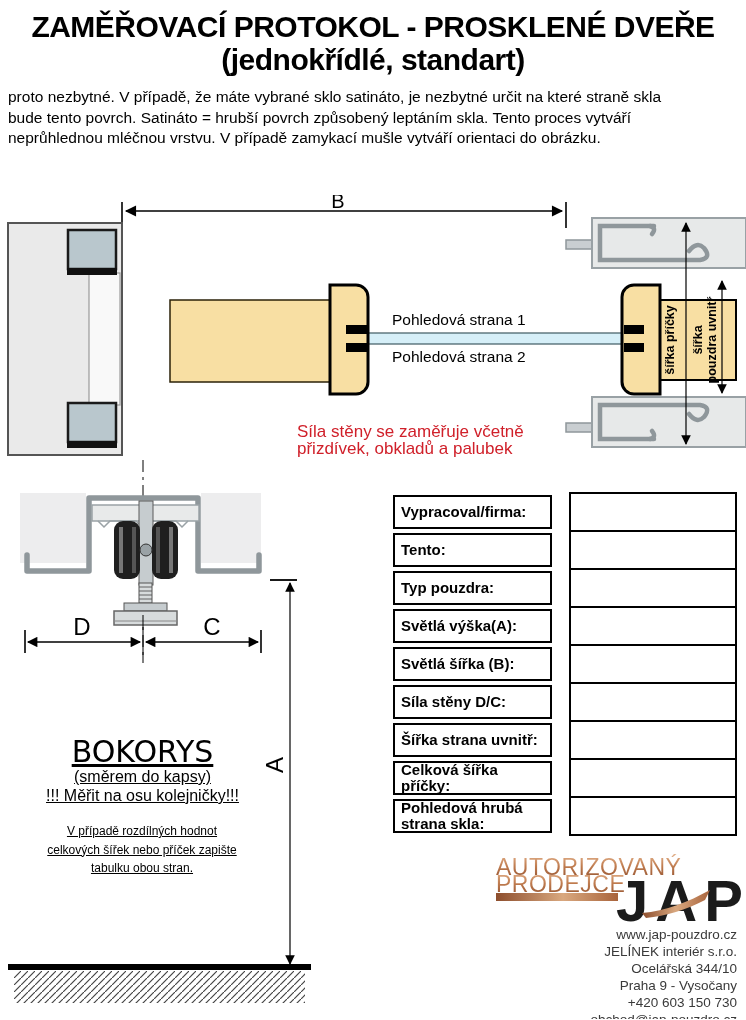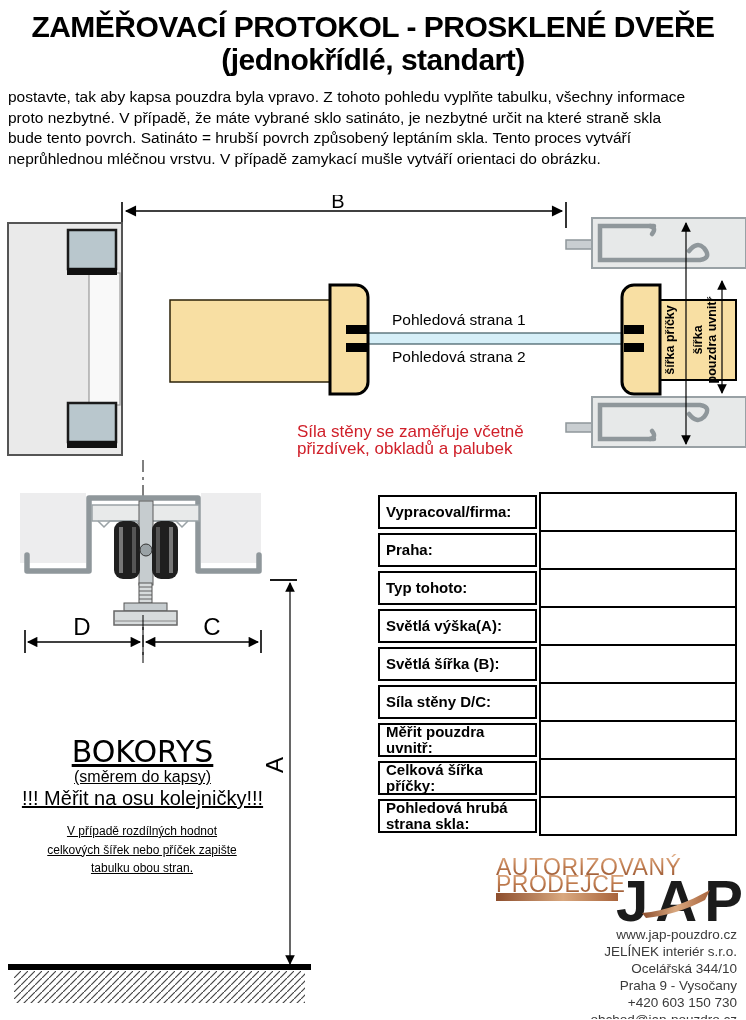--- a/index.html
+++ b/index.html
@@ -15,27 +15,27 @@
   .intro div { white-space:nowrap; }
 
   svg { position:absolute; left:0; }
   svg.plan { top:195px; }
   svg.boko { top:460px; }
   .svg-label { font-family:"Liberation Sans", sans-serif; }
 
   .bok-text { position:absolute; text-align:center;text-decoration:underline; }
   .bok-title { left:10px; top:734px; width:265px; font-family:"DejaVu Sans", sans-serif; font-size:30px; }
   .bok-sub   { left:10px; top:768px; width:265px; font-size:16px; }
-  .bok-warn  { left:10px; top:787px; width:265px; font-size:20px; }
+  .bok-warn  { left:10px; top:787px; width:265px; font-size:16px; }
   .bok-note  { left:2px;  top:822px; width:280px; font-size:12px; line-height:18.5px; }
 
   .form-table { position:absolute; left:378px; top:492px; width:359px; }
   .frow { display:flex; height:40px; margin-top:-2px; }
   .frow:first-child { margin-top:0; }
-  .flabel { box-sizing:border-box; width:159px; margin:3px 0; border:2px solid #000;
+  .flabel { box-sizing:border-box; width:159px; margin:3px 15px; border:2px solid #000;
     background:#fff; display:flex; align-items:center; padding:0 2px 0 6px;
     font-weight:bold; font-size:15px; line-height:16px; }
   .fvalue { box-sizing:border-box; flex:1; margin-left:2px; border:2px solid #000;
     background:#fff; position:relative; z-index:0; }
 
   .copper { color:#b0693f; }
   @supports (-webkit-background-clip: text) {
     .copper { background:linear-gradient(180deg,#e3b28c 0%,#c07c4f 45%,#8d4e2d 100%);
       -webkit-background-clip:text; background-clip:text; color:transparent; }
   }
@@ -51,21 +51,20 @@
 </style>
 </head>
 <body>
 
 <div class="page">
 
   <div class="title t1">ZAMĚŘOVACÍ PROTOKOL - PROSKLENÉ DVEŘE</div>
   <div class="title t2">(jednokřídlé, standart)</div>
 
   <div class="intro">
-    <div>postavte, tak aby kapsa pouzdra byla vpravo. Z tohoto pohledu vyplňte tabulku, všechny informace</div>
     <div>proto nezbytné. V případě, že máte vybrané sklo satináto, je nezbytné určit na které straně skla</div>
     <div>bude tento povrch. Satináto = hrubší povrch způsobený leptáním skla. Tento proces vytváří</div>
     <div>neprůhlednou mléčnou vrstvu. V případě zamykací mušle vytváří orientaci do obrázku.</div>
   </div>
 
   <svg class="plan" width="746" height="265" viewBox="0 0 746 265">
     <defs>
       <marker id="arrowP" viewBox="0 0 10 10" refX="9" refY="5" markerWidth="10" markerHeight="8" orient="auto-start-reverse">
         <path d="M0,0 L10,5 L0,10 z" fill="#000"></path>
       </marker>
@@ -205,41 +204,41 @@
     <div>celkových šířek nebo příček zapište</div>
     <div>tabulku obou stran.</div>
   </div>
 
   <div class="form-table">
     <div class="frow">
       <div class="flabel">Vypracoval/firma:</div>
       <div class="fvalue"></div>
     </div>
     <div class="frow">
-      <div class="flabel">Praha:</div>
-      <div class="fvalue"></div>
-    </div>
-    <div class="frow">
-      <div class="flabel">Typ tohoto:</div>
+      <div class="flabel">Tento:</div>
+      <div class="fvalue"></div>
+    </div>
+    <div class="frow">
+      <div class="flabel">Typ pouzdra:</div>
       <div class="fvalue"></div>
     </div>
     <div class="frow">
       <div class="flabel">Světlá výška(A):</div>
       <div class="fvalue"></div>
     </div>
     <div class="frow">
       <div class="flabel">Světlá šířka (B):</div>
       <div class="fvalue"></div>
     </div>
     <div class="frow">
       <div class="flabel">Síla stěny D/C:</div>
       <div class="fvalue"></div>
     </div>
     <div class="frow">
-      <div class="flabel">Měřit pouzdra uvnitř:</div>
+      <div class="flabel">Šířka strana uvnitř:</div>
       <div class="fvalue"></div>
     </div>
     <div class="frow">
       <div class="flabel">Celková šířka příčky:</div>
       <div class="fvalue"></div>
     </div>
     <div class="frow">
       <div class="flabel">Pohledová hrubá strana skla:</div>
       <div class="fvalue"></div>
     </div>

